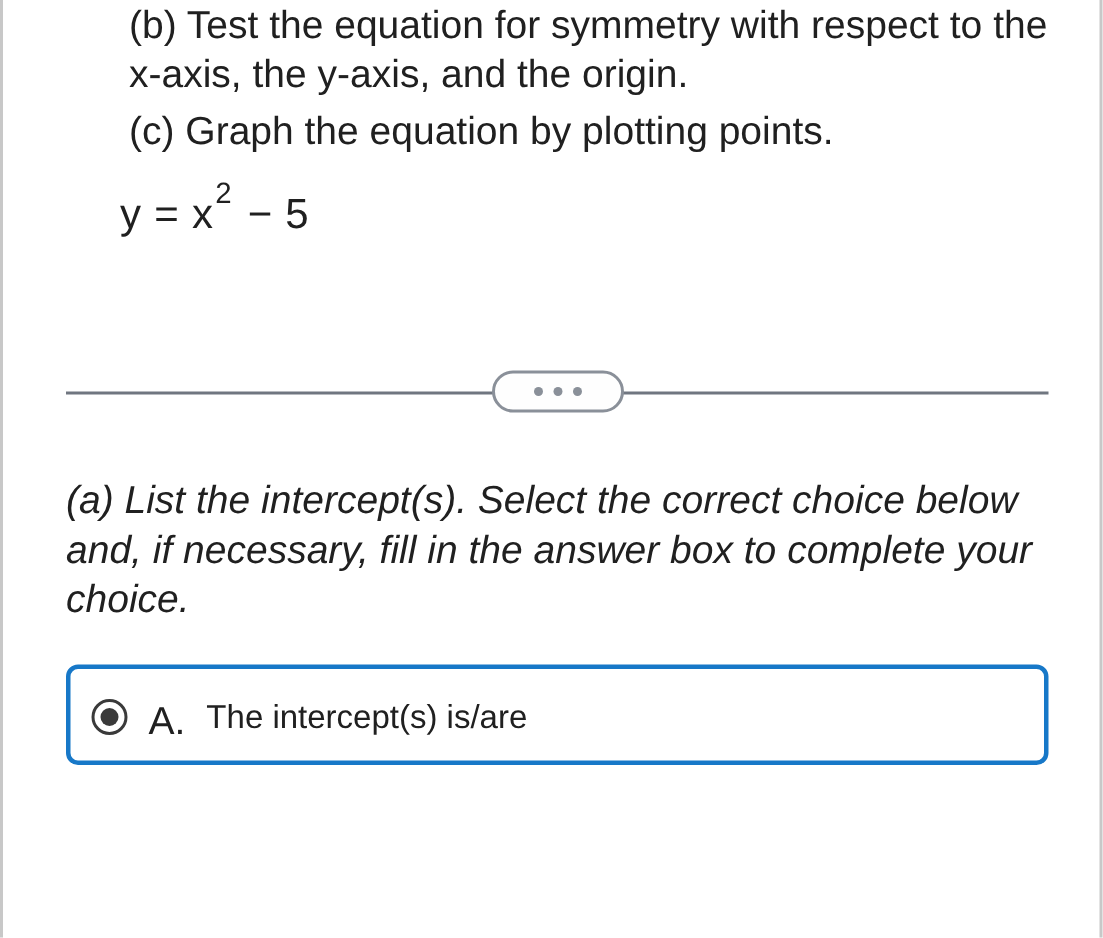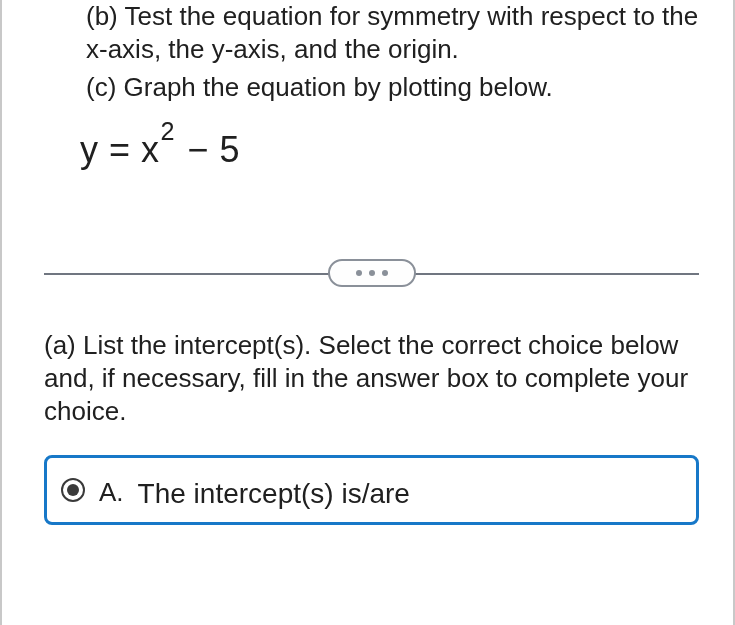--- a/index.html
+++ b/index.html
@@ -14,21 +14,21 @@
       border-right: 2px solid #c8c8c8;
       padding: 0 34px 0 42px;
       overflow: hidden;
       line-height: 1.28;
     }
     .part { margin-top: 0; margin-left: 42px; }
     .part + .part { margin-top: 4px; }
     .equation-block {
       margin-top: 20px;
       margin-left: 36px;
-      font-size: 36px;
+      font-size: 28px;
       letter-spacing: 0.5px;
     }
     .equation-block sup { font-size: 0.7em; position: relative; top: -0.35em; margin-left: 1px; margin-right: 2px; }
     .divider-wrap {
       position: relative;
       margin: 86px 0 42px;
       height: 28px;
     }
     .divider-line {
       position: absolute;
@@ -50,21 +50,21 @@
       background: #fefefe;
       display: flex;
       align-items: center;
       justify-content: center;
       gap: 7px;
       cursor: pointer;
     }
     .divider-pill .dot {
       width: 6px; height: 6px; border-radius: 50%; background: #8a9099;
     }
-    .prompt { margin-top: 0; }
+    .prompt { margin-top: 0; font-style: italic; }
     .choice-box {
       margin-top: 26px;
       border: 3px solid #1778c8;
       border-radius: 8px;
       padding: 16px 18px 10px 14px;
       display: flex;
       align-items: flex-start;
       gap: 14px;
     }
     .radio {
@@ -81,29 +81,29 @@
     }
     .radio .inner {
       width: 12px; height: 12px; border-radius: 50%; background: #3a3a3a;
     }
     .choice-label {
       flex-shrink: 0;
       font-size: 26px;
       margin-top: 2px;
     }
     .choice-text {
-      font-size: 28px;
+      font-size: 22px;
       margin-top: 2px;
     }
   </style>
 </head>
 <body>
 
 <div class="part">(b) Test the equation for symmetry with respect to the x-axis, the y-axis, and the origin.</div>
-<div class="part">(c) Graph the equation by plotting below.</div>
+<div class="part">(c) Graph the equation by plotting points.</div>
 
 <div class="equation-block">
   <span>y</span>
   <span>=</span>
   <span>x</span><sup>2</sup><span> − 5</span>
 </div>
 
 <div class="divider-wrap">
   <div class="divider-line"></div>
   <div class="divider-pill">

